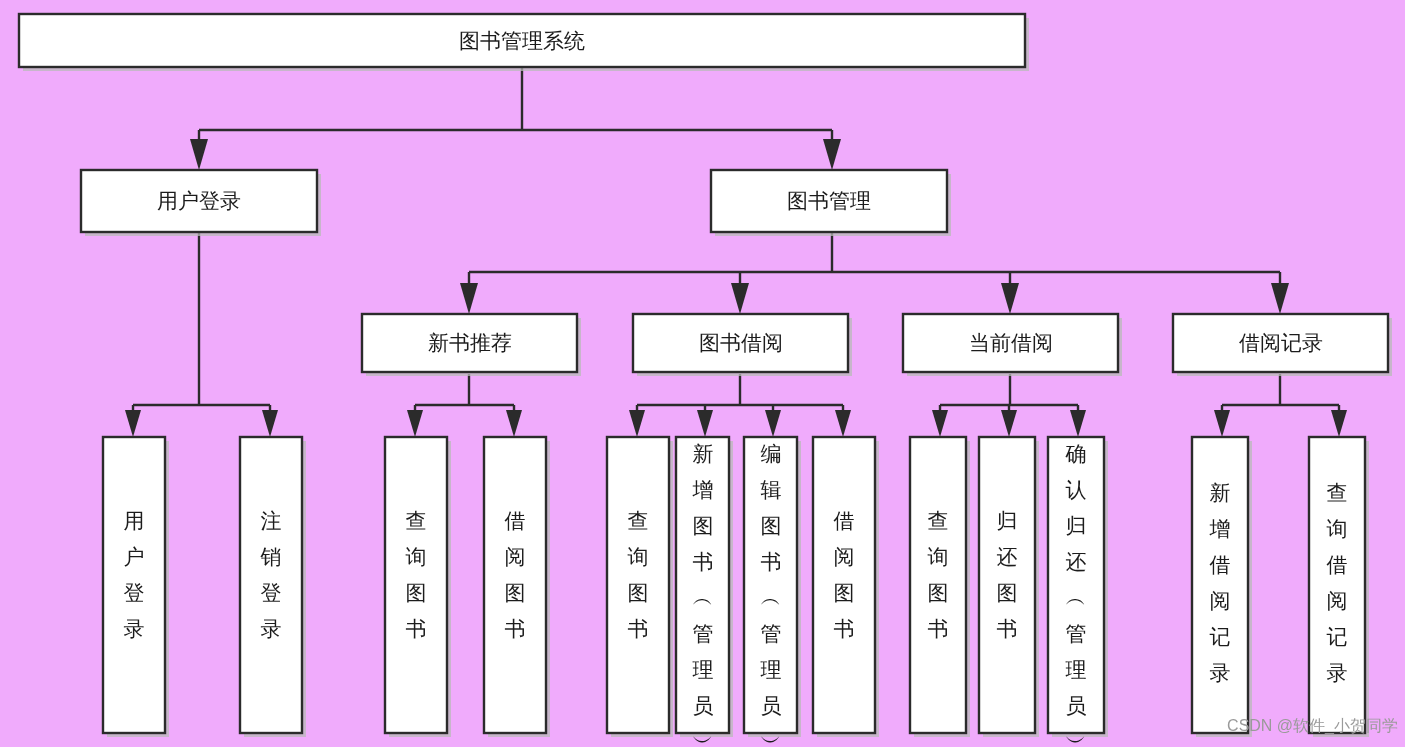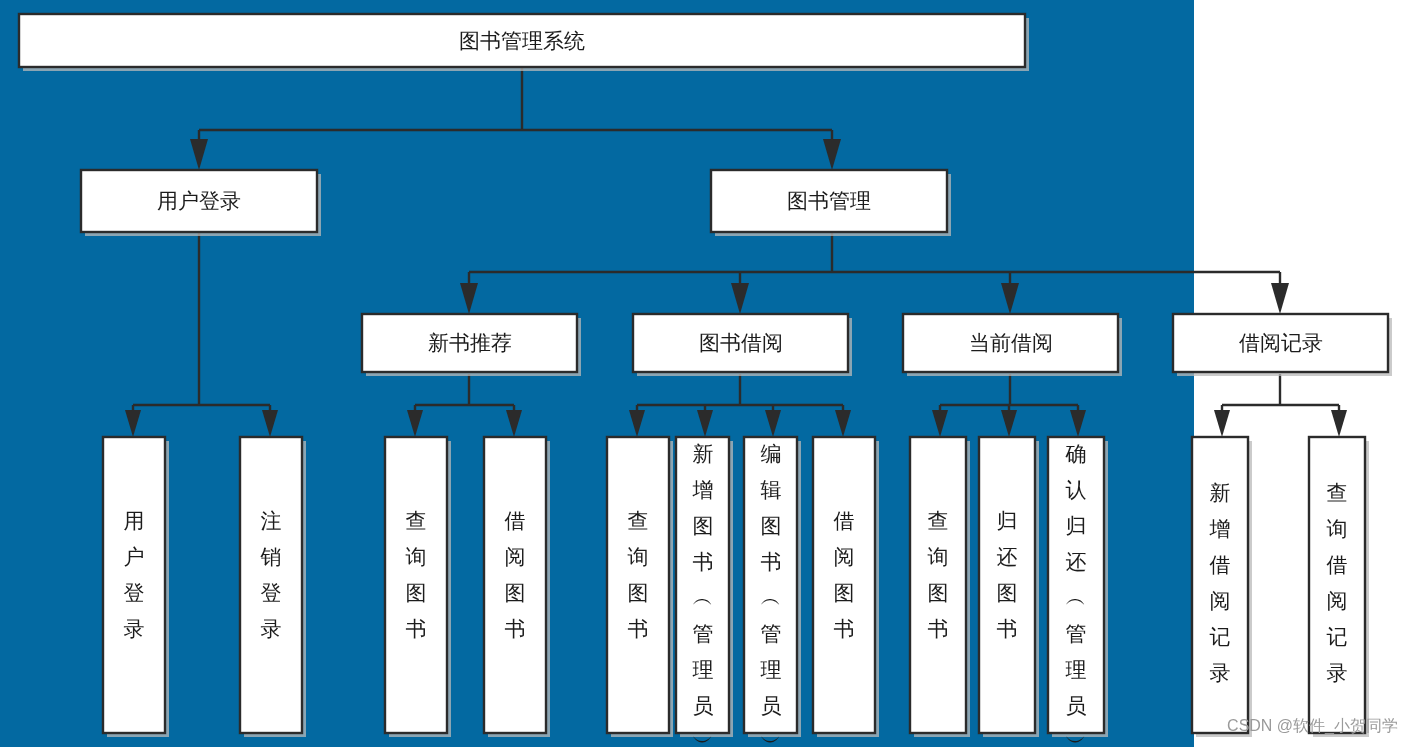--- a/index.html
+++ b/index.html
@@ -9,23 +9,23 @@
     background: #ffffff;
   }
   body {
     width: 1405px;
     height: 747px;
     font-family: "Liberation Sans", "DejaVu Sans", sans-serif;
     overflow: hidden;
   }
   #diagram-root {
     position: relative;
-    width: 1194px;
+    width: 1405px;
     height: 747px;
-    background: #0369a1;
+    background: #f0abfc;
   }
   svg.diagram-canvas {
     position: absolute;
     left: 0;
     top: 0;
     width: 1405px;
     height: 747px;
     display: block;
   }
   .node-box {

